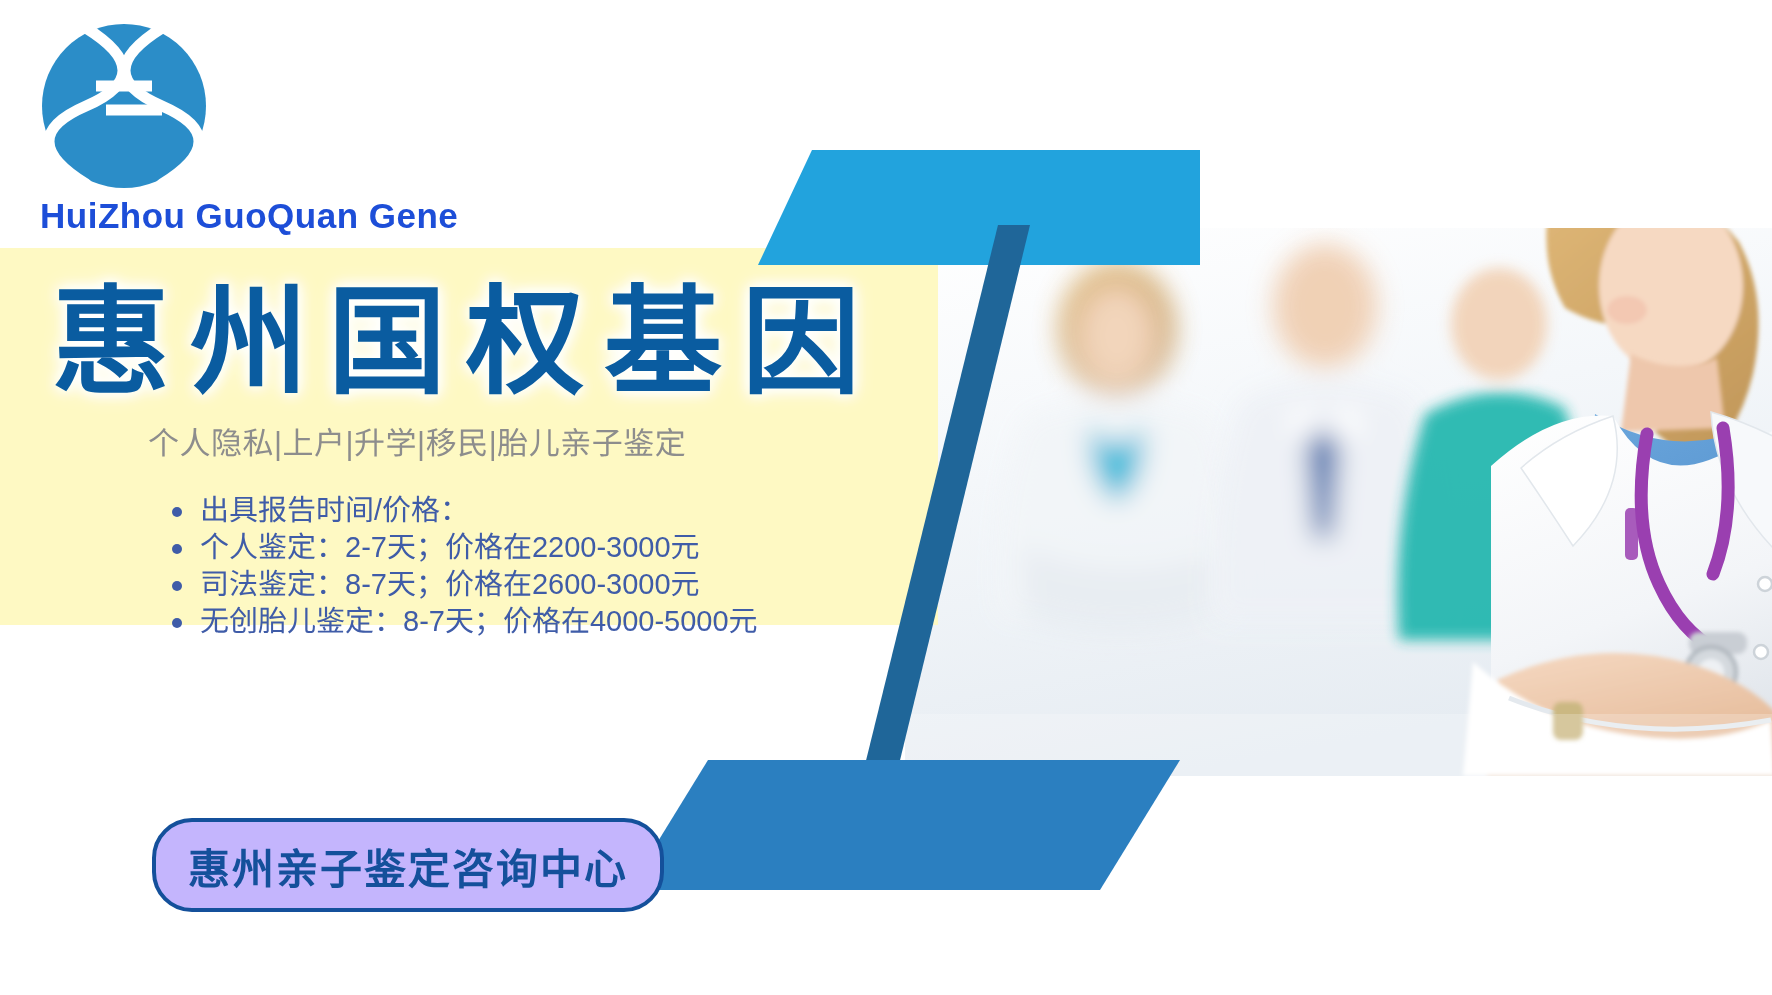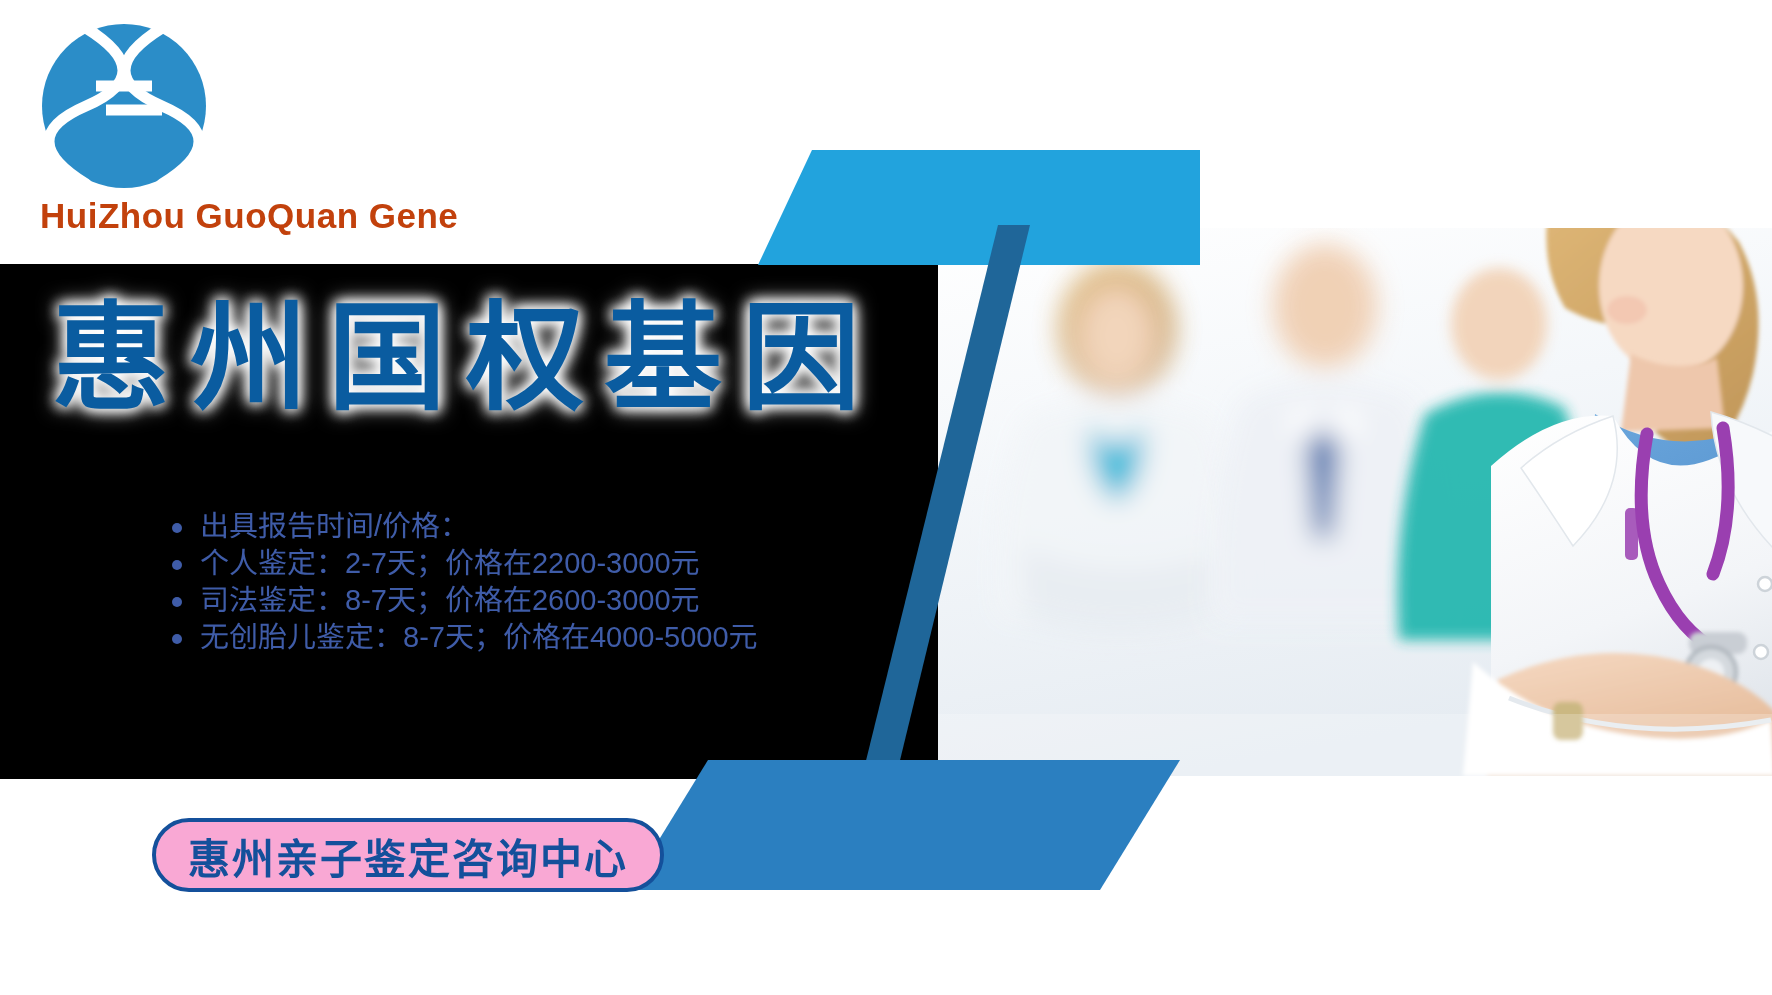--- a/index.html
+++ b/index.html
@@ -36,21 +36,21 @@
     width: 172px;
     height: 172px;
   }
   .logo-wordmark {
     position: absolute;
     left: 6px;
     top: 178px;
     font-size: 35px;
     font-weight: 600;
     letter-spacing: 0.5px;
-    color: #c2410c;
+    color: #1d4ed8;
     white-space: nowrap;
   }
 
   
   .photo {
     position: absolute;
     left: 905px;
     top: 228px;
     width: 867px;
     height: 548px;
@@ -81,24 +81,24 @@
     left: 620px;
     top: 760px;
     width: 560px;
     height: 130px;
   }
 
   
   .panel {
     position: absolute;
     left: 0;
-    top: 264px;
+    top: 248px;
     width: 938px;
-    height: 515px;
-    background: #000000;
+    height: 377px;
+    background: #fef9c3;
     z-index: 10;
   }
 
   .headline {
     position: absolute;
     left: 52px;
     top: 28px;
     width: 840px;
     font-family: "DejaVu Serif", "Liberation Serif", serif;
     font-size: 118px;
@@ -146,24 +146,24 @@
     border-radius: 50%;
     background: #3f5ca8;
   }
 
   
   .cta {
     position: absolute;
     left: 152px;
     top: 818px;
     width: 512px;
-    height: 74px;
+    height: 94px;
     border: 4px solid #14509b;
     border-radius: 40px;
-    background: #f9a8d4;
+    background: #c4b5fd;
     z-index: 30;
     display: flex;
     align-items: center;
     justify-content: center;
     cursor: pointer;
     box-sizing: border-box;
   }
   .cta-label {
     font-size: 42px;
     font-weight: 700;
@@ -285,20 +285,21 @@
   </svg>
 
   <svg class="deco deco-bottom" viewBox="0 0 560 130" xmlns="http://www.w3.org/2000/svg">
     <polygon points="88,0 560,0 480,130 8,130" fill="#2b7fc0"></polygon>
   </svg>
 
   <div class="panel">
 
     <div class="headline">惠州国权基因</div>
 
+    <div class="subhead">个人隐私|上户|升学|移民|胎儿亲子鉴定</div>
 
     <ul class="bullets">
       <li>出具报告时间/价格：</li>
       <li>个人鉴定：2-7天；价格在2200-3000元</li>
       <li>司法鉴定：8-7天；价格在2600-3000元</li>
       <li>无创胎儿鉴定：8-7天；价格在4000-5000元</li>
     </ul>
 
   </div>
 

